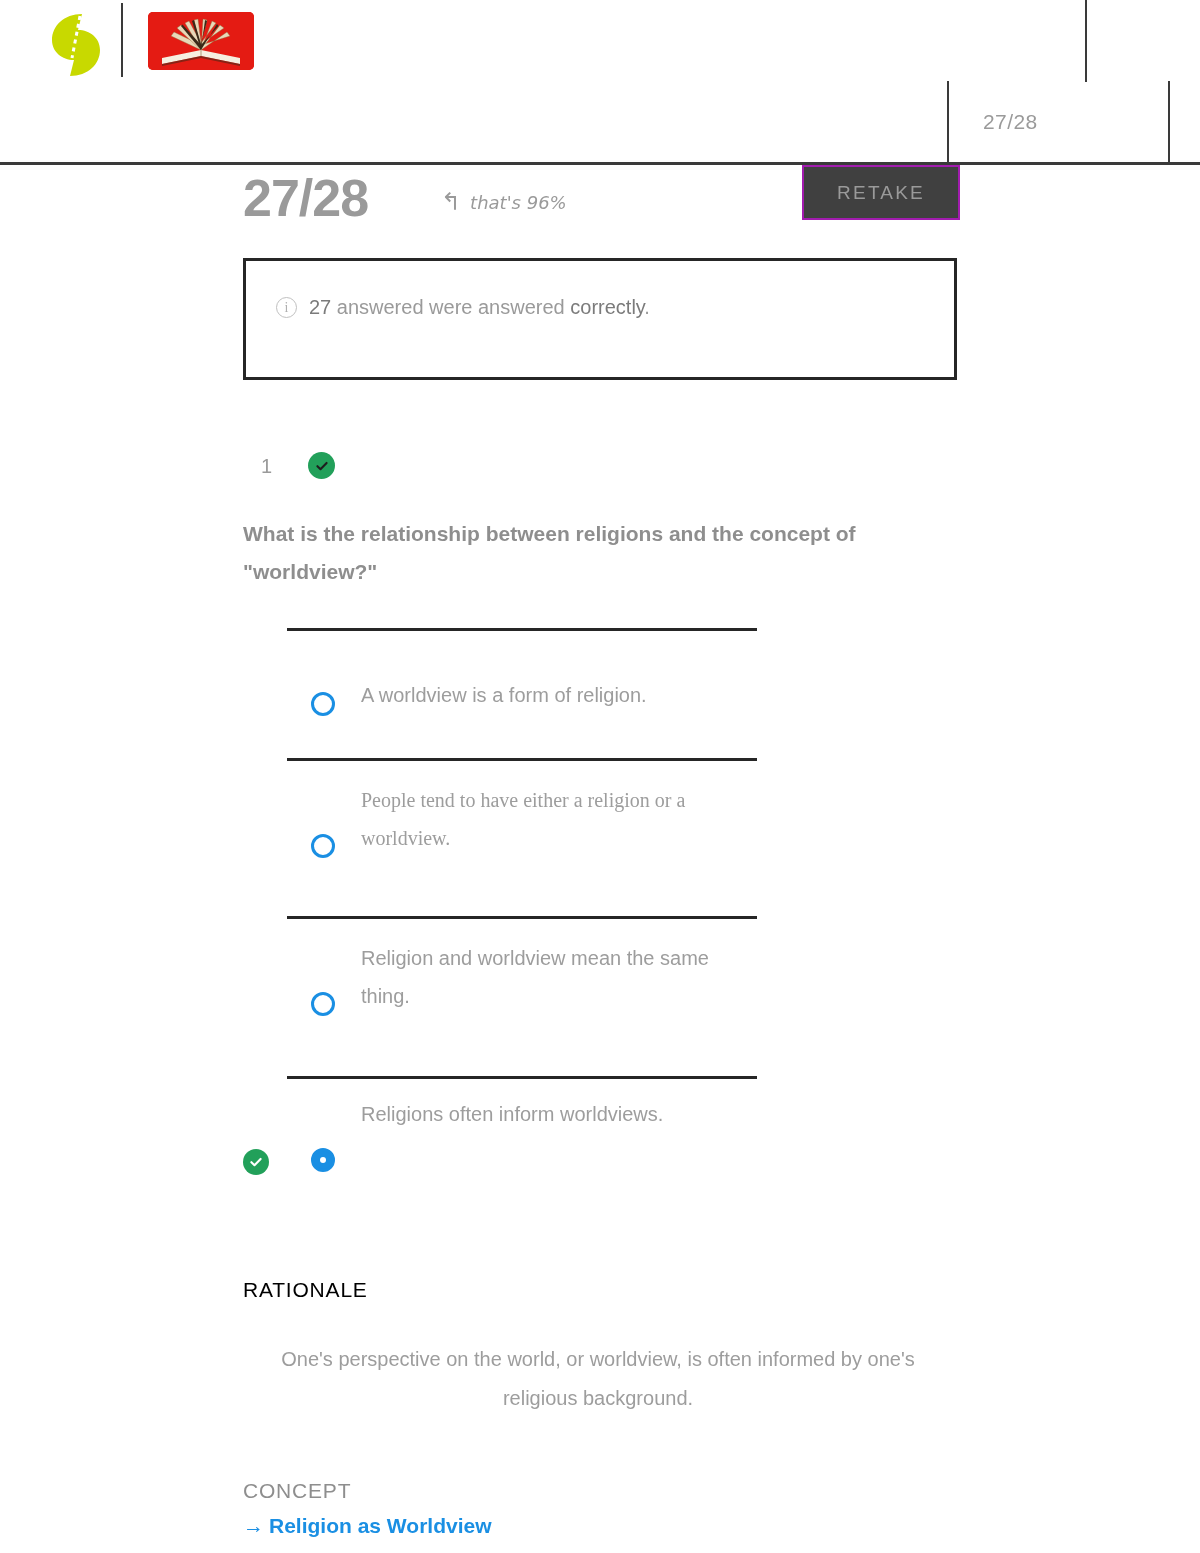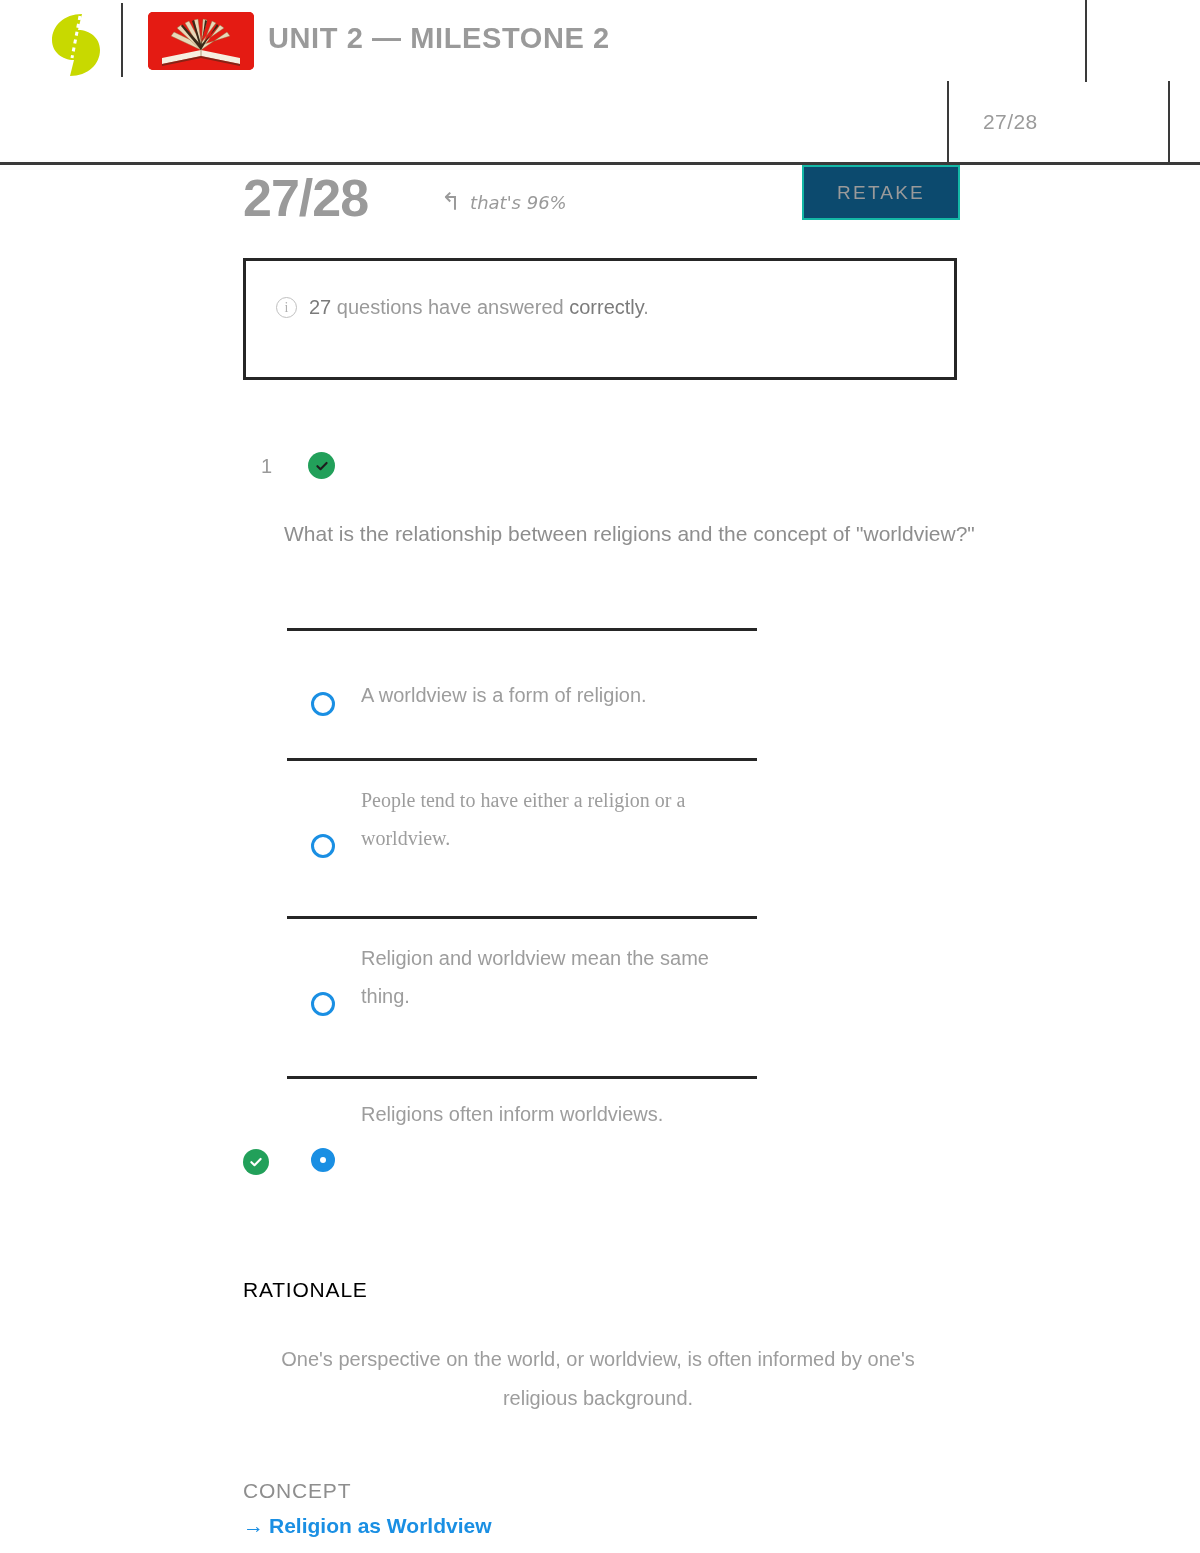--- a/index.html
+++ b/index.html
@@ -99,22 +99,22 @@
   }
   #score-note .note-text {
     font-family: "DejaVu Sans", sans-serif;
     font-size: 18px;
     font-style: italic;
     color: #9a9a9a;
   }
   #retake-button {
     position: absolute; left: 802px; top: 0px;
     width: 158px; height: 55px;
-    border: 2px solid #14b8a6;
-    background: #0c4a6e;
+    border: 2px solid #a21caf;
+    background: #404040;
     display: flex; align-items: center; justify-content: center;
     cursor: pointer;
   }
   #retake-button .label {
     font-size: 19px;
     color: #9a9a9a;
     letter-spacing: 2.2px;
   }
 
   
@@ -160,24 +160,23 @@
     width: 27px; height: 27px;
     border-radius: 50%;
     background: #22a05a;
     display: flex; align-items: center; justify-content: center;
   }
   #question-status-badge svg { display: block; }
   #question-text {
     position: absolute; left: 243px; top: 75px;
     width: 720px;
     font-size: 21px;
-    font-weight: normal;
+    font-weight: bold;
     line-height: 38px;
     color: #8e8e8e;
-    margin-left: 41px;
   }
 
   
   #options {
     position: absolute; left: 0; top: 628px;
     width: 1200px;
   }
   .option-sep {
     position: absolute; left: 287px;
     width: 470px; height: 3px;
@@ -289,21 +288,20 @@
           <path d="M0 0 L4 -30 L6 -29 L0 -6 Z"></path>
           <path d="M0 0 L16 -26 L17.5 -24 L0 -5 Z"></path>
         </g>
       </g>
       <path d="M53 38 L14 46 L14 52 L53 44 L92 52 L92 46 Z" fill="#f6efe0"></path>
       <path d="M53 38 L53 44" stroke="#b09a78" stroke-width="1"></path>
       <path d="M14 52 L53 44 L92 52 L92 54 L53 46 L14 54 Z" fill="#3a2a18" opacity="0.55"></path>
     </svg>
   </div>
 
-  <div id="header-title">UNIT 2 — MILESTONE 2</div>
 
   <div id="header-divider-mid"></div>
   <div id="progress-divider-a"></div>
   <div id="progress-divider-b"></div>
 
   <div id="header-score">27/28</div>
 
   <div id="header-rule"></div>
 </div>
 
@@ -317,21 +315,21 @@
 
   <div id="retake-button">
     <span class="label">RETAKE</span>
   </div>
 </div>
 
 <div id="summary-box">
   <div class="info-icon">i</div>
 
   <div class="line line-1">
-    <b>27</b><span> questions have answered </span><b>correctly</b><span>.</span>
+    <b>27</b><span> answered were answered </span><b>correctly</b><span>.</span>
   </div>
 
 </div>
 
 <div id="question-block">
   <div id="question-number">1</div>
 
   <div id="question-status-badge">
     <svg width="16" height="16" viewBox="0 0 16 16" aria-hidden="true">
       <path d="M3.4 8.2 L6.5 11.2 L12.6 4.9" stroke="#1d1d1d" stroke-width="2.1" fill="none" stroke-linecap="round" stroke-linejoin="round"></path>

